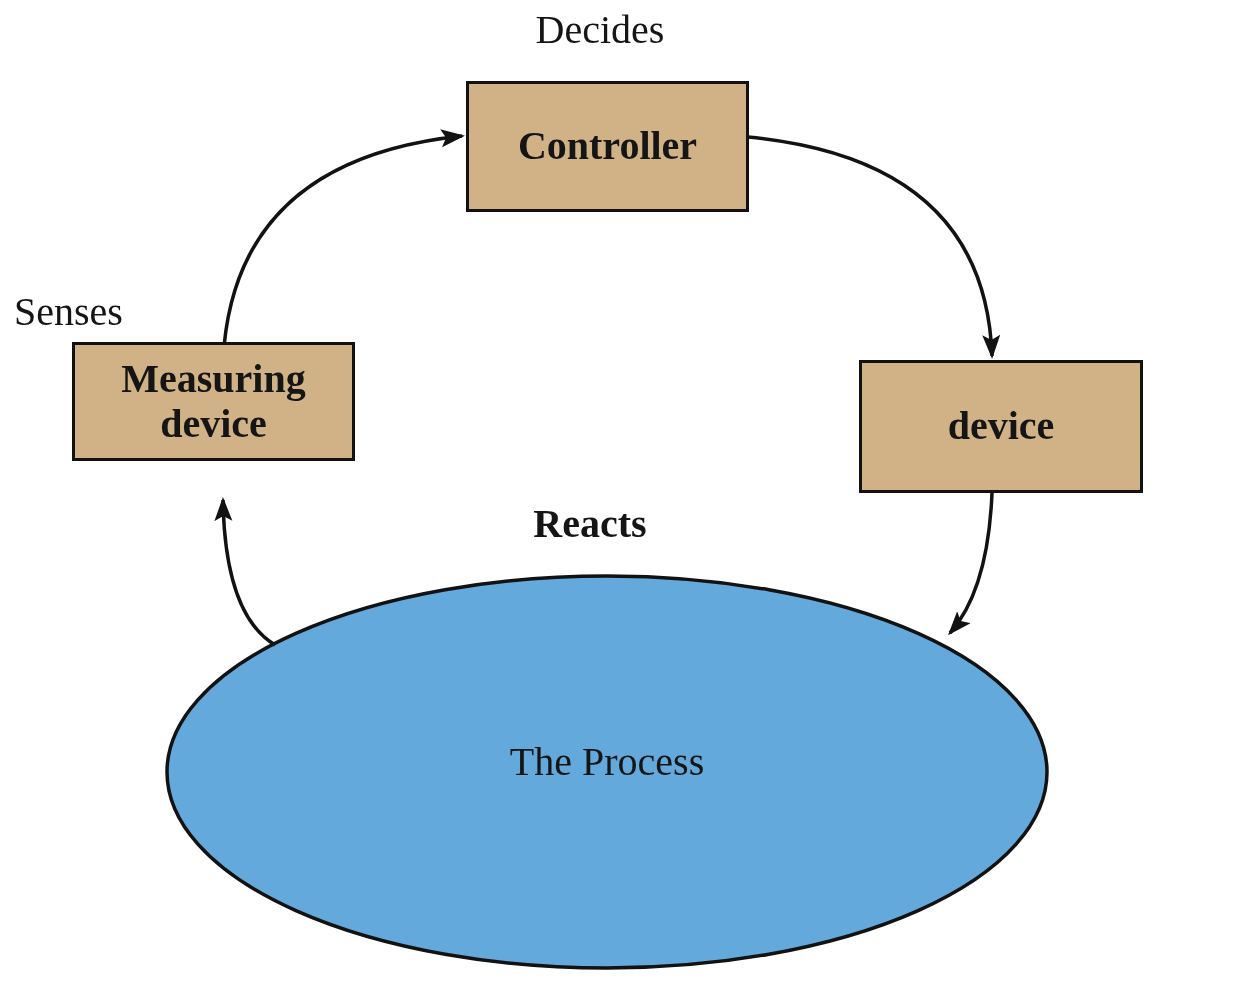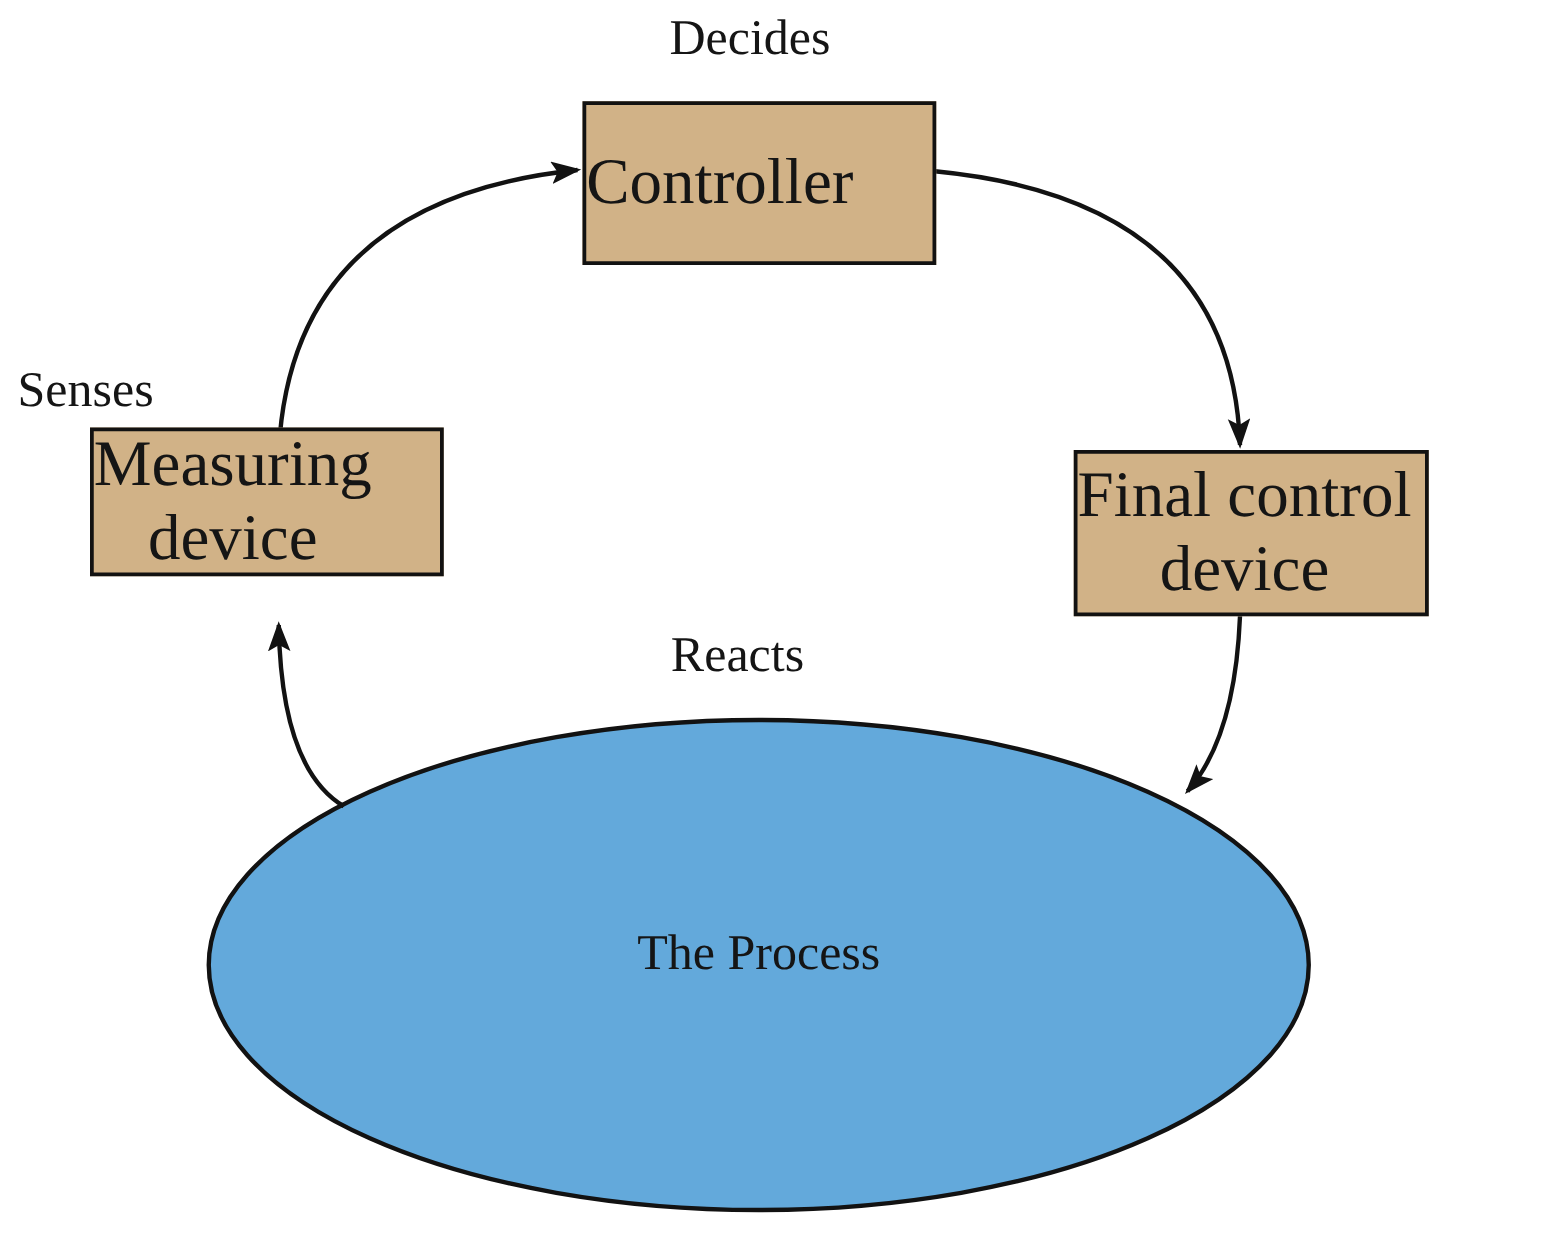--- a/index.html
+++ b/index.html
@@ -19,39 +19,40 @@
   }
   .stage { position: relative; width: 1254px; height: 988px; padding-left: 44px; }
   .stage svg { position: absolute; left: 0; top: 0; }
   .edge { fill: none; stroke: var(--line); stroke-width: 3.5; }
   .arrowhead { fill: var(--line); }
   .process-ellipse { stroke: var(--line); stroke-width: 3.5; }
   .node {
     position: absolute;
     background: var(--node-fill);
     border: 3px solid var(--line);
-    display: flex; align-items: center; 
+    display: flex; align-items: center; justify-content: center;
     text-align: center;
-    font-size: 52px; line-height: 1.12;
+    font-size: 40px; line-height: 1.12;
     color: var(--text);
+    font-weight: bold;
   }
   .flow-label {
     position: absolute;
     font-size: 40px; line-height: 1.2;
     color: var(--text);
     white-space: nowrap;
   }
   .center { text-align: center; }
   #node-controller { left: 466px; top: 81px;  width: 283px; height: 131px; }
   #node-measuring  { left: 72px;  top: 342px; width: 283px; height: 119px; }
   #node-final      { left: 859px; top: 360px; width: 284px; height: 133px; }
   #label-decides    { left: 450px;  top: 6px;   width: 300px; }
   #label-senses     { left: 14px;   top: 288px; text-align: right; }
   #label-influences { left: 1025px; top: 288px; }
-  #label-reacts     { left: 510px;  top: 500px; width: 160px; }
+  #label-reacts     { left: 510px;  top: 500px; width: 160px; font-weight: bold; }
   #label-process    { left: 407px;  top: 738px; width: 400px; font-size: 40px; }
 </style>
 </head>
 <body>
 
 <div class="stage">
 
   <svg width="1254" height="988" viewBox="0 0 1254 988">
     <defs>
       <marker id="arrow" markerUnits="userSpaceOnUse" markerWidth="28" markerHeight="22" refX="21" refY="9" orient="auto">
@@ -83,20 +84,19 @@
 
   <div class="node" id="node-measuring">
     <div>
       <div>Measuring</div>
       <div>device</div>
     </div>
   </div>
 
   <div class="node" id="node-final">
     <div>
-      <div>Final control</div>
       <div>device</div>
     </div>
   </div>
 
   <div class="flow-label center" id="label-process">The Process</div>
 
 </div>
 
 </body></html>

